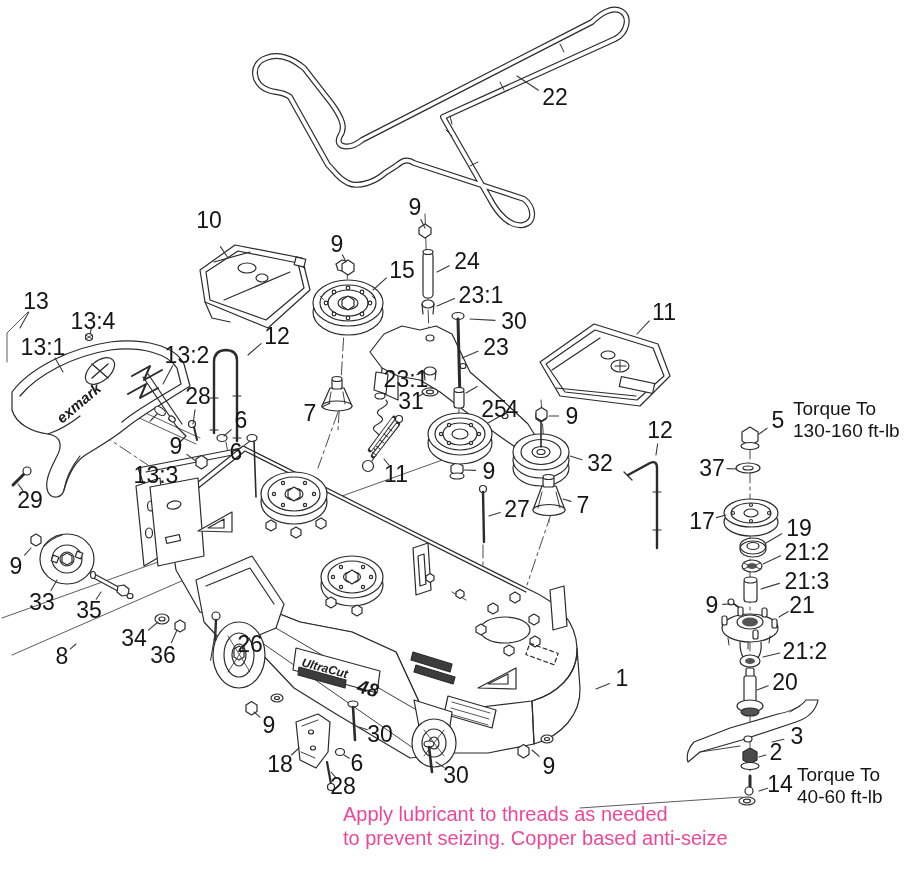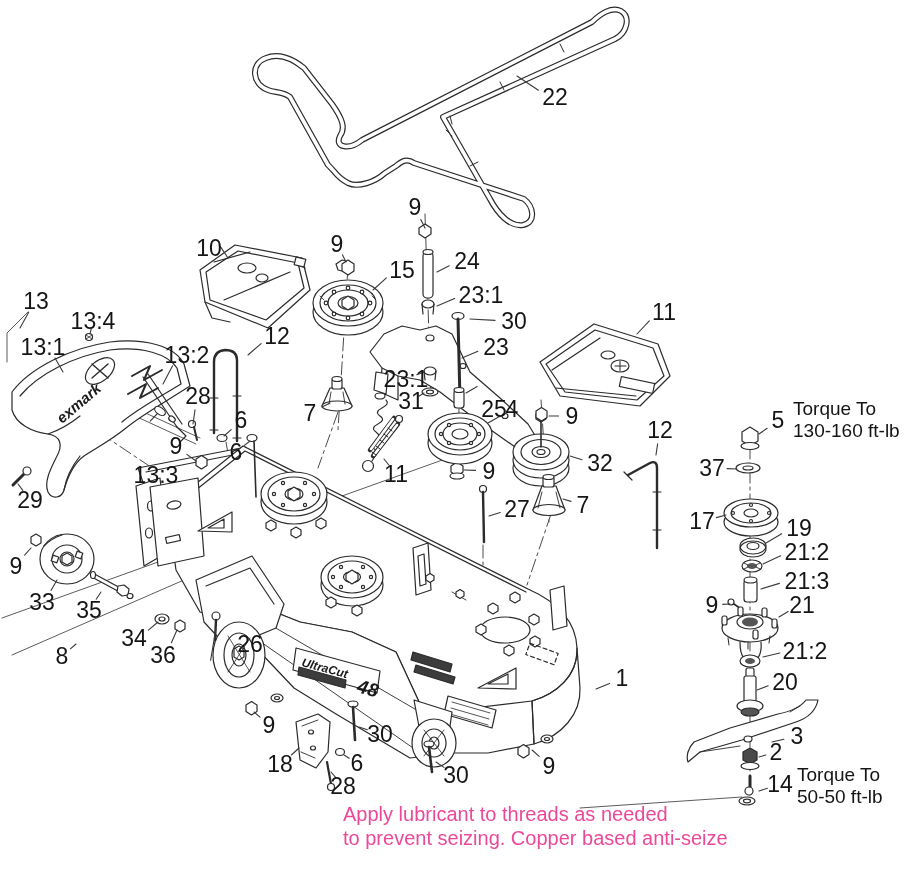--- a/index.html
+++ b/index.html
@@ -488,21 +488,21 @@
         <line x1="767.4" y1="788.2" x2="759" y2="791" class="leader"></line>
         <line x1="335.8" y1="777.6" x2="331" y2="772" class="leader"></line>
         <line x1="444.0" y1="767.4" x2="436" y2="762" class="leader"></line>
         <line x1="539.2" y1="756.4" x2="532" y2="750" class="leader"></line>
       </g>
 </svg>
 
 <div id="label-layer">
       <div class="part-label" style="left: 555px; top: 97px;">22</div>
       <div class="part-label" style="left: 415px; top: 207px;">9</div>
-      <div class="part-label" style="left: 209px; top: 248px;">10</div>
+      <div class="part-label" style="left: 209px; top: 220px;">10</div>
       <div class="part-label" style="left: 337px; top: 244px;">9</div>
       <div class="part-label" style="left: 402px; top: 270px;">15</div>
       <div class="part-label" style="left: 467px; top: 261px;">24</div>
       <div class="part-label" style="left: 481px; top: 295px;">23:1</div>
       <div class="part-label" style="left: 514px; top: 321px;">30</div>
       <div class="part-label" style="left: 496px; top: 347px;">23</div>
       <div class="part-label" style="left: 664px; top: 312px;">11</div>
       <div class="part-label" style="left: 36px; top: 301px;">13</div>
       <div class="part-label" style="left: 93px; top: 321px;">13:4</div>
       <div class="part-label" style="left: 43px; top: 347px;">13:1</div>
@@ -556,21 +556,21 @@
       <div class="part-label" style="left: 549px; top: 766px;">9</div>
     </div>
 
 <div class="note" style="left:793px;top:398px">
   <div>Torque To</div>
   <div>130-160 ft-lb</div>
 </div>
 
 <div class="note" style="left:797px;top:764px">
   <div>Torque To</div>
-  <div>50-50 ft-lb</div>
+  <div>40-60 ft-lb</div>
 </div>
 
 <div class="footnote" style="left:343px;top:802px">
   <div>Apply lubricant to threads as needed</div>
   <div>to prevent seizing. Copper based anti-seize</div>
 </div>
 
 </div>
 
 </body></html>

